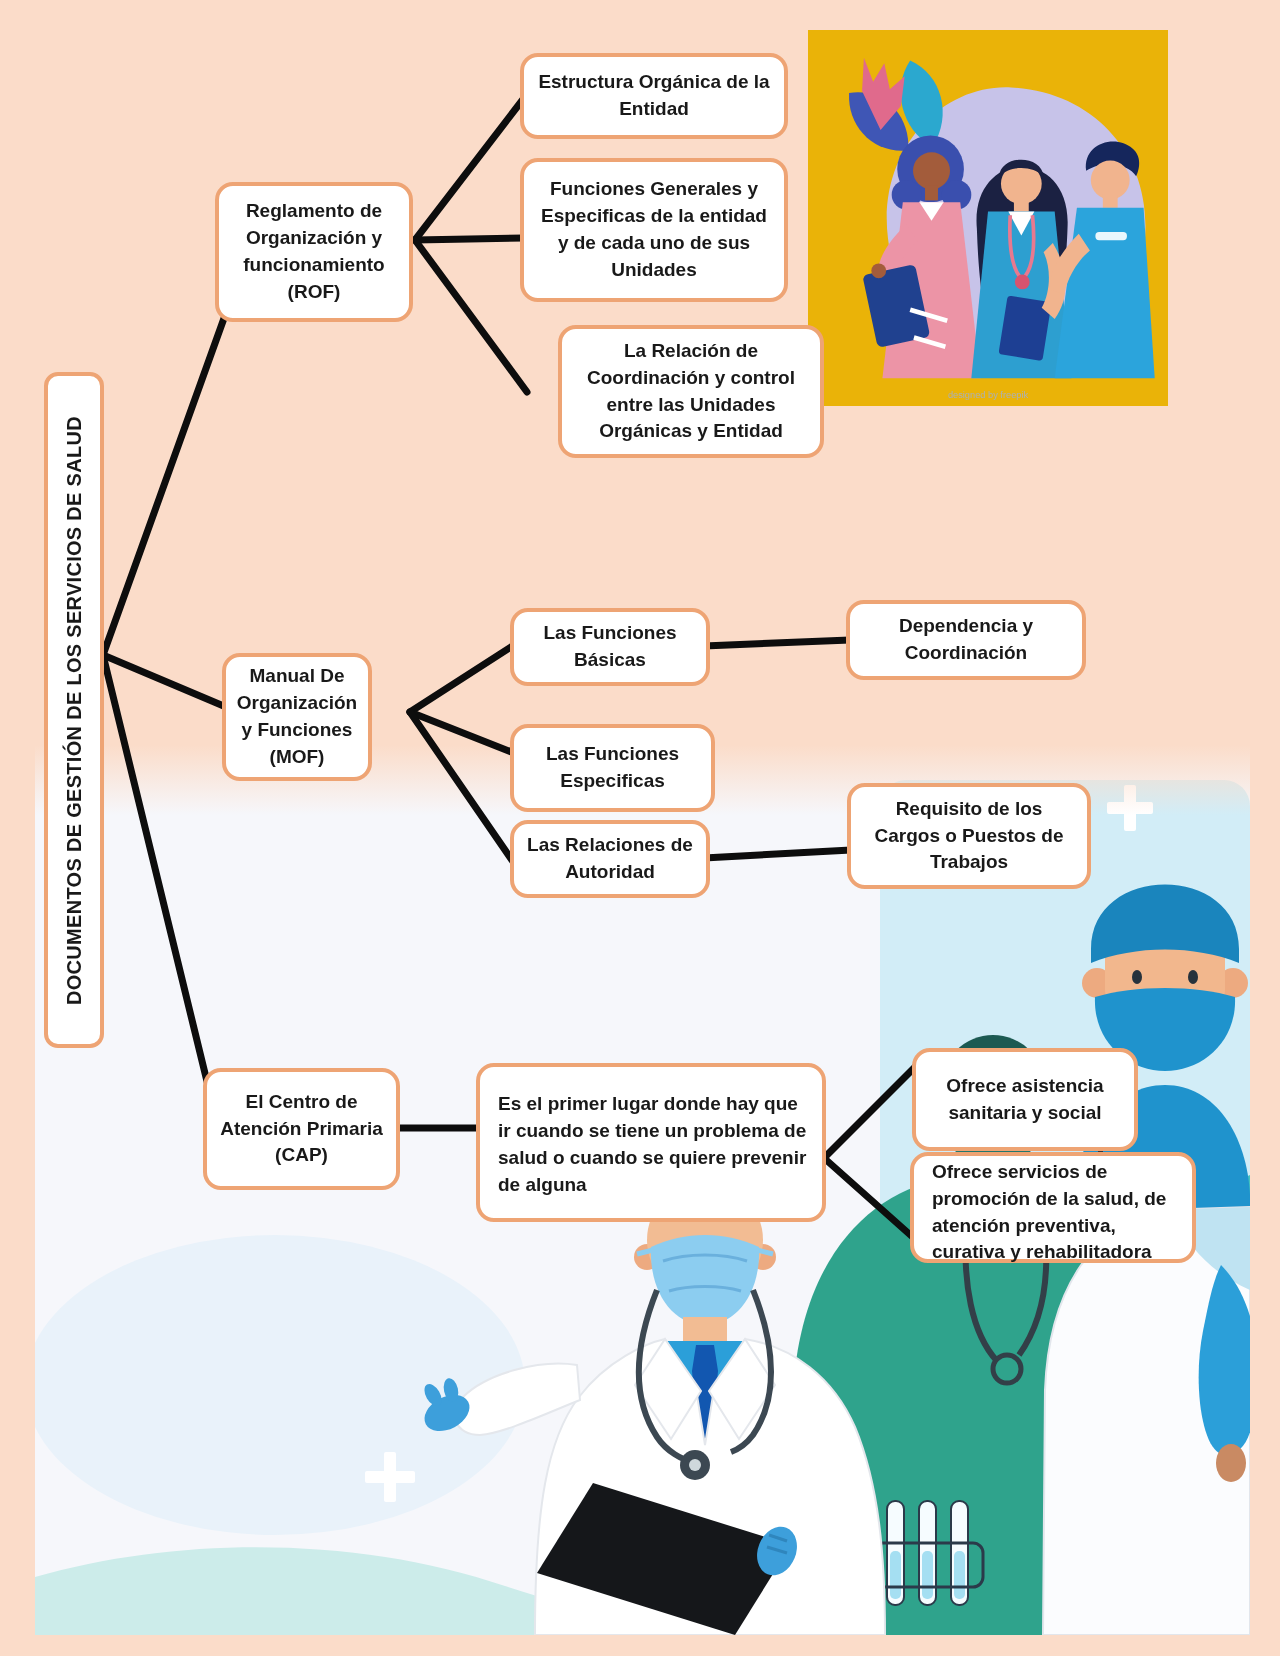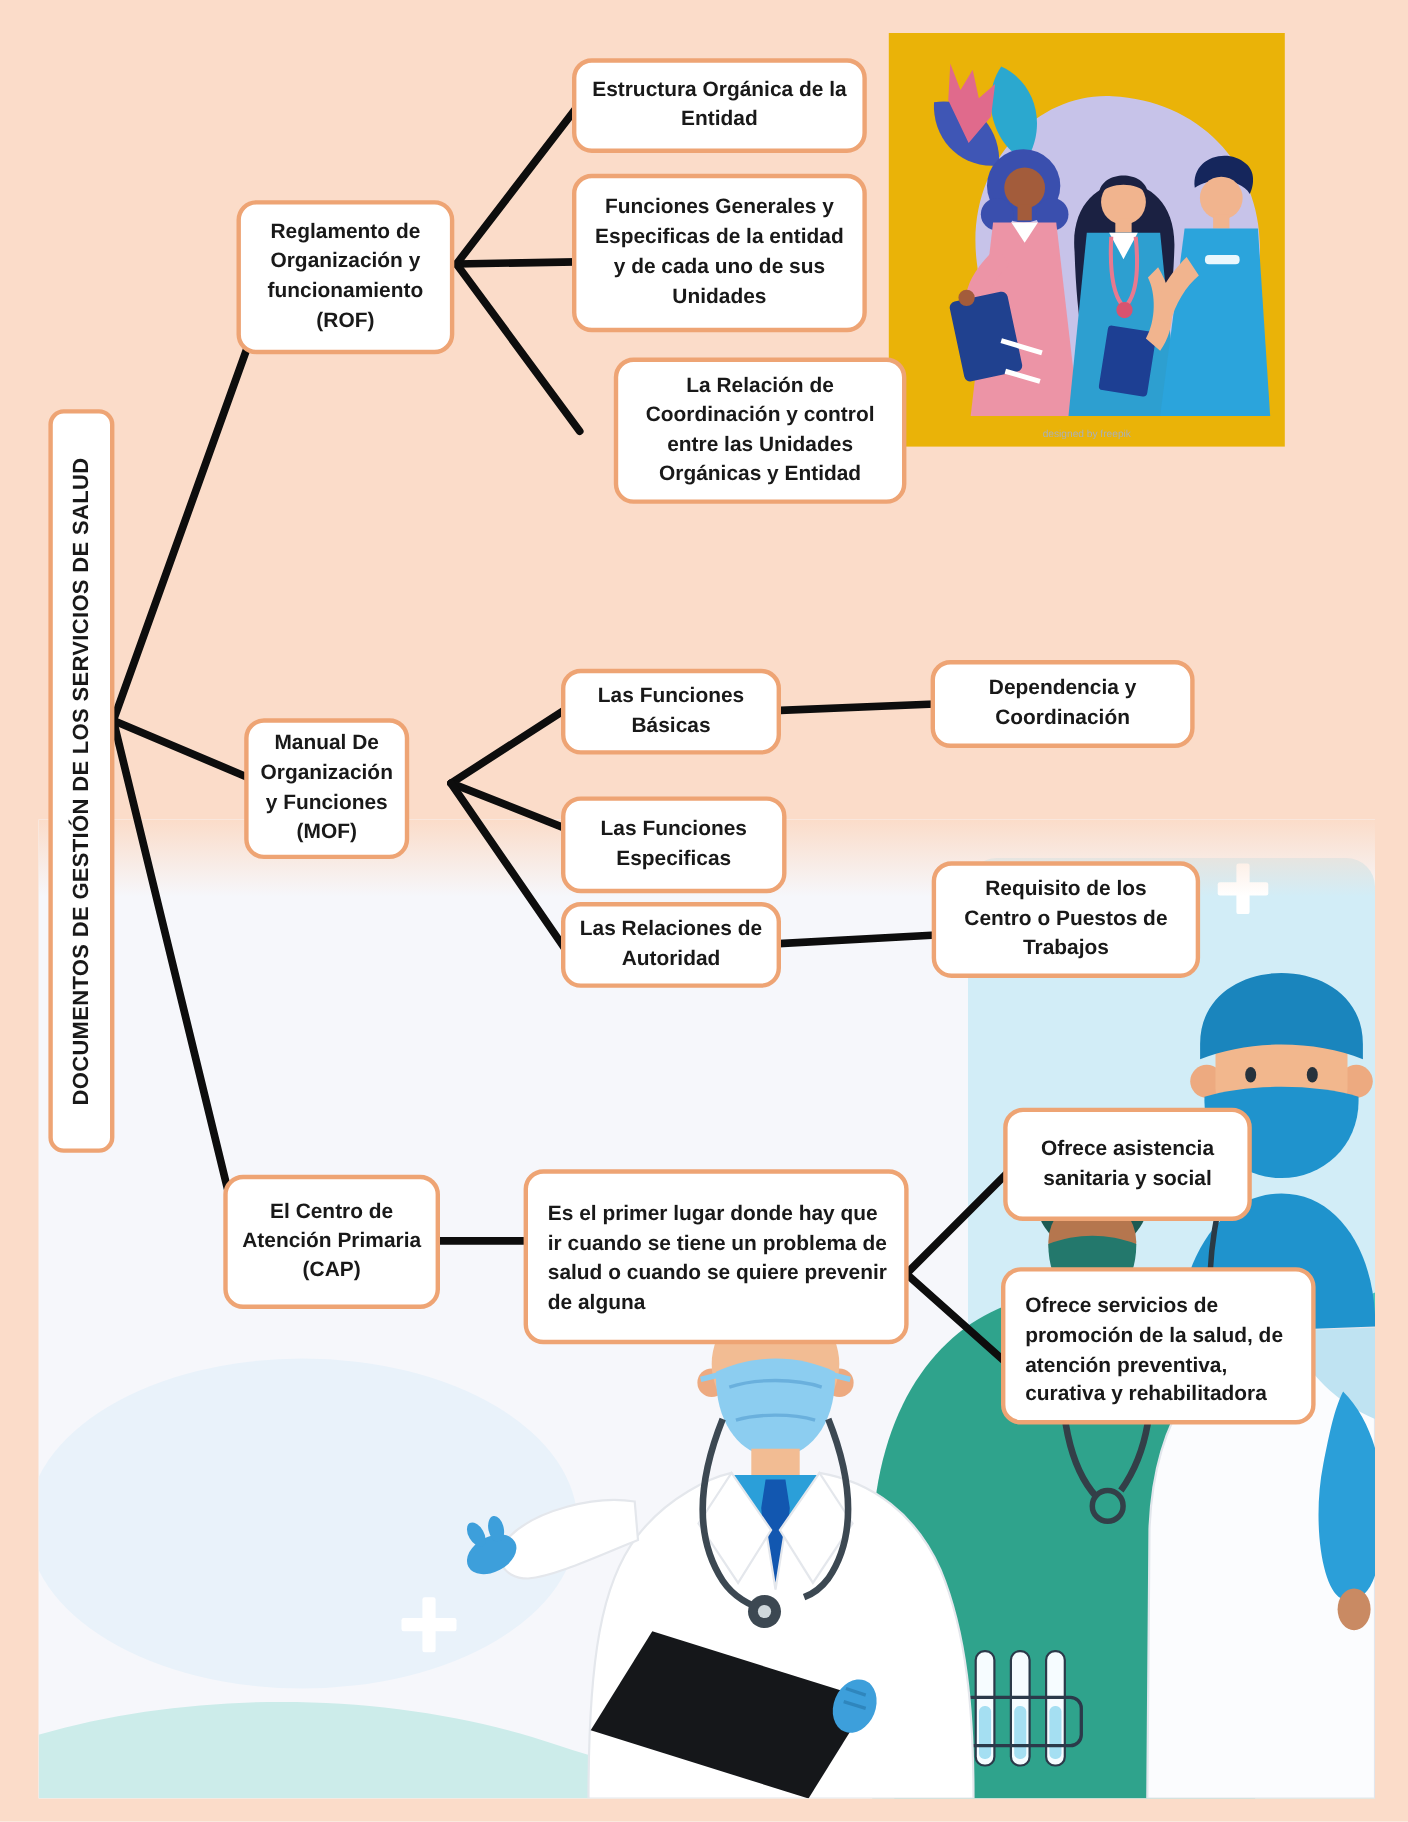--- a/index.html
+++ b/index.html
@@ -51,22 +51,22 @@
   #node-rof-c1{left:520px;top:158px;width:268px;height:144px;}
   #node-rof-c2{left:522px;top:325px;width:266px;height:133px;margin-left:36px;}
   #node-mof{left:222px;top:653px;width:150px;height:128px;}
   #node-mof-c0{left:510px;top:608px;width:200px;height:78px;}
   #node-dependencia{left:846px;top:600px;width:240px;height:80px;}
   #node-mof-c1{left:510px;top:712px;width:205px;height:88px;margin-top:12px;}
   #node-mof-c2{left:510px;top:820px;width:200px;height:78px;}
   #node-requisito{left:847px;top:783px;width:244px;height:106px;}
   #node-cap{left:203px;top:1068px;width:197px;height:122px;}
   #node-cap-desc{left:476px;top:1063px;width:350px;height:159px;padding:15px 14px 10px 18px;}
-  #node-cap-b0{left:912px;top:1007px;width:226px;height:103px;text-align:center;}
-  #node-cap-b1{left:910px;top:1152px;width:286px;height:143px;padding:10px 14px 0 18px;}
+  #node-cap-b0{left:912px;top:1048px;width:226px;height:103px;text-align:center;}
+  #node-cap-b1{left:910px;top:1152px;width:286px;height:111px;padding:10px 14px 0 18px;}
 </style>
 </head>
 <body>
 
 <div id="page">
 
   <div id="top-scene">
     <svg viewBox="0 0 360 406">
       <path d="M72 225 C 60 130 130 58 205 62 C 290 66 352 130 350 215 C 348 300 295 362 205 362 C 120 362 82 310 72 225 Z" fill="#c7c3e9"></path>
       <path d="M96 33 C 130 48 142 92 120 126 C 86 108 76 62 96 33 Z" fill="#2ba8cf"></path>
@@ -236,21 +236,21 @@
   <div class="node" id="node-dependencia">
     <span>Dependencia y Coordinación</span>
   </div>
   <div class="node" id="node-mof-c1">
     <span>Las Funciones Especificas</span>
   </div>
   <div class="node" id="node-mof-c2">
     <span>Las Relaciones de Autoridad</span>
   </div>
   <div class="node" id="node-requisito">
-    <span>Requisito de los Centro o Puestos de Trabajos</span>
+    <span>Requisito de los Cargos o Puestos de Trabajos</span>
   </div>
 
   <div class="node" id="node-cap">
     <span>El Centro de Atención Primaria (CAP)</span>
   </div>
   <div class="node left-align" id="node-cap-desc">
     <span>Es el primer lugar donde hay que ir cuando se tiene un problema de salud o cuando se quiere prevenir de alguna</span>
   </div>
   <div class="node" id="node-cap-b0">
     <span>Ofrece asistencia sanitaria y social</span>

